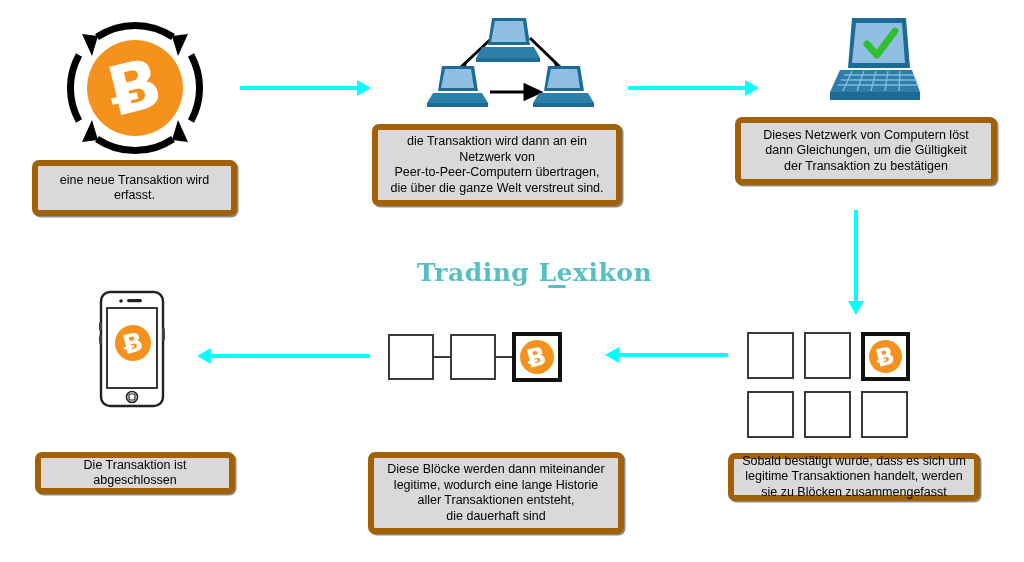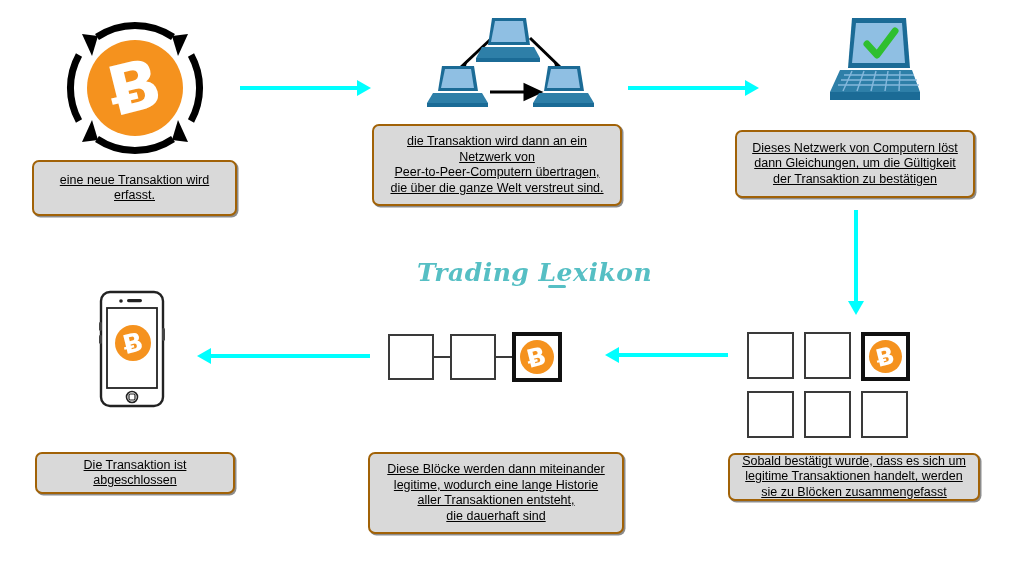--- a/index.html
+++ b/index.html
@@ -16,34 +16,33 @@
     height: 562px;
     background: #ffffff;
     overflow: hidden;
   }
   .abs { position: absolute; }
 
   
   .caption {
     position: absolute;
     background: #d9d9d9;
-    border: 2px solid #a16207;
+    border: 6px solid #a16207;
     border-radius: 7px;
     box-sizing: border-box;
     display: flex;
     align-items: center;
     justify-content: center;
     text-align: center;
     color: #000000;
     font-size: 12.5px;
     line-height: 15.5px;
     padding: 4px 6px;
     white-space: pre-line;
     box-shadow: 1.5px 1.5px 0 rgba(0,0,0,0.45);
-    text-decoration: underline;
   }
 
   
   .arrow-h {
     position: absolute;
     height: 4px;
     background: #00ffff;
   }
   .arrow-h .head {
     position: absolute;
@@ -107,21 +106,20 @@
     position: absolute;
     height: 2px;
     background: #3a3a3a;
   }
 
   
   .logo-text {
     position: absolute;
     color: #56bfc4;
     font-family: "DejaVu Serif", serif;
-    font-style: italic;
     font-weight: bold;
     font-size: 25px;
     letter-spacing: 0.5px;
     white-space: nowrap;
   }
   .logo-tail {
     position: absolute;
     background: #56bfc4;
     height: 3px;
     border-radius: 2px;
@@ -217,21 +215,21 @@
         <line x1="42" y1="61" x2="33" y2="81"></line>
         <line x1="54" y1="61" x2="47" y2="81"></line>
         <line x1="66" y1="61" x2="61" y2="81"></line>
         <line x1="78" y1="61" x2="75" y2="81"></line>
         <line x1="90" y1="61" x2="89" y2="81"></line>
       </g>
       <polygon points="20,82 110,82 110,90 20,90" fill="#1b6b96"></polygon>
     </svg>
   </div>
 
-  <div class="caption" style="left:735px; top:130px; width:240px; height:68px;">Dieses Netzwerk von Computern löst
+  <div class="caption" style="left:735px; top:117px; width:262px; height:68px;">Dieses Netzwerk von Computern löst
 dann Gleichungen, um die Gültigkeit
 der Transaktion zu bestätigen</div>
 
   <div class="arrow-v" style="left:854px; top:210px; width:4px; height:92px;">
     <span class="head"></span>
   </div>
 
   <div class="abs" style="left:745px; top:332px; width:175px; height:108px;">
     <div class="block" style="left:2px;  top:0px;  width:47px; height:47px;"></div>
     <div class="block" style="left:59px; top:0px;  width:47px; height:47px;"></div>

